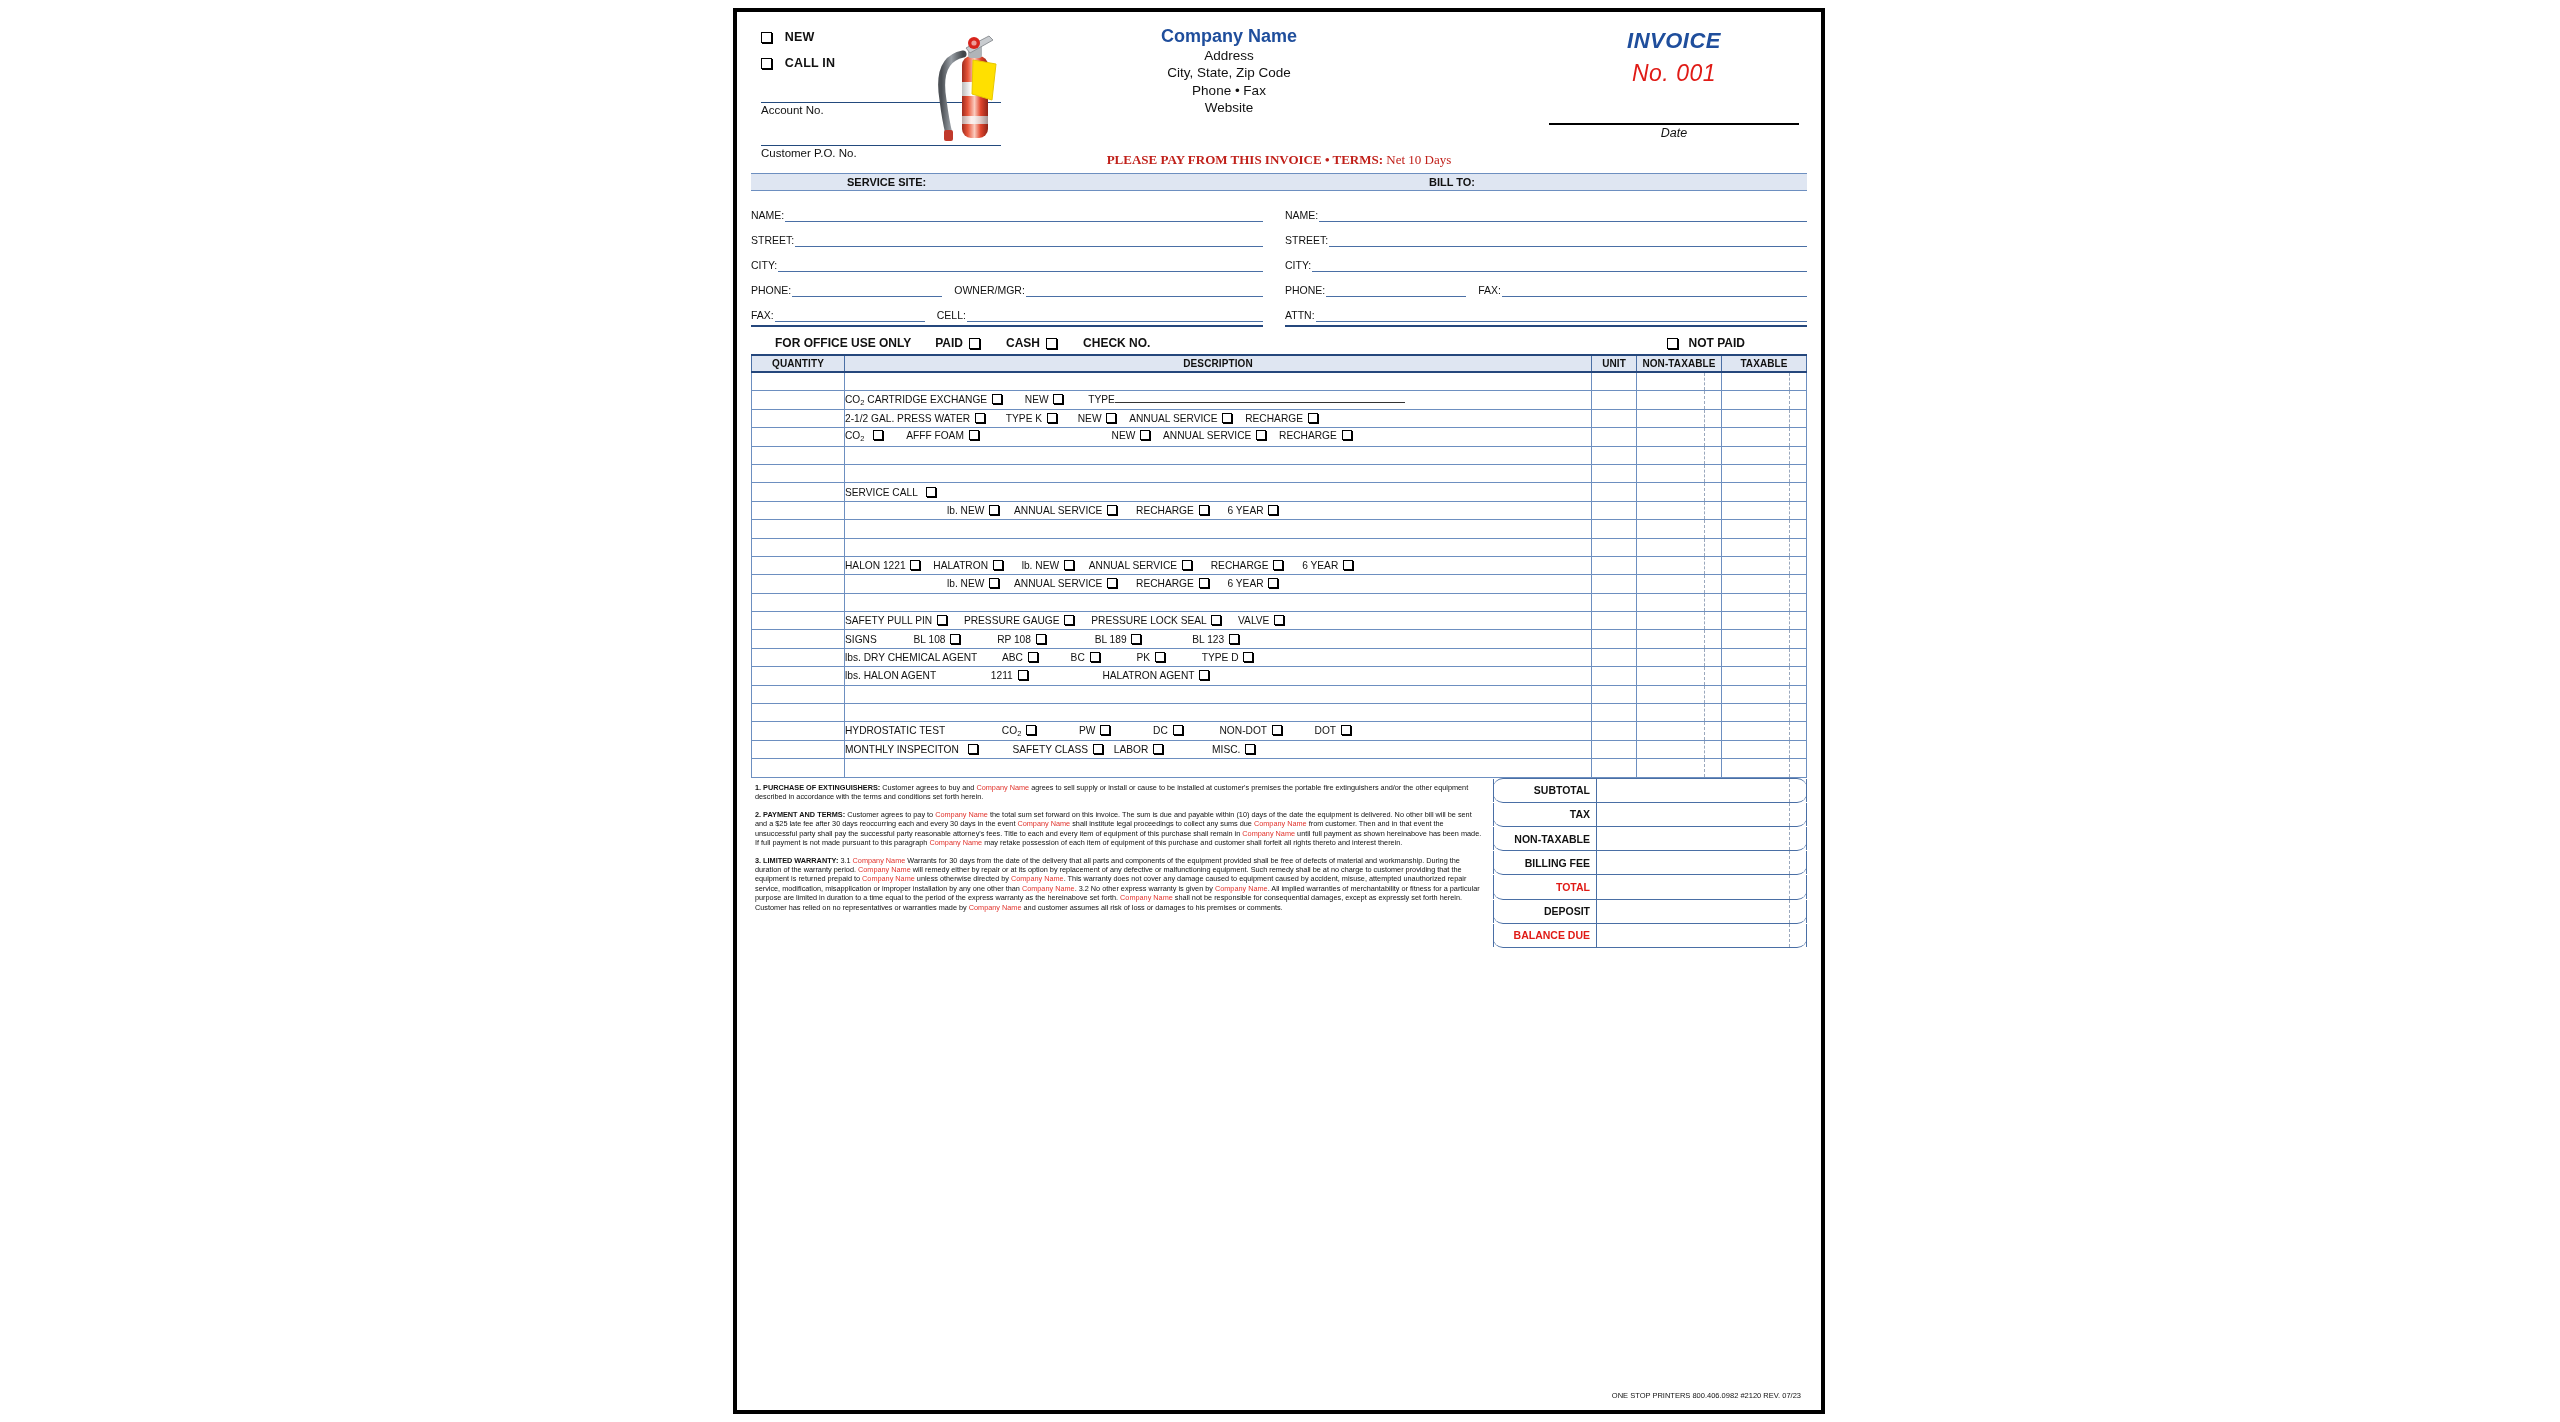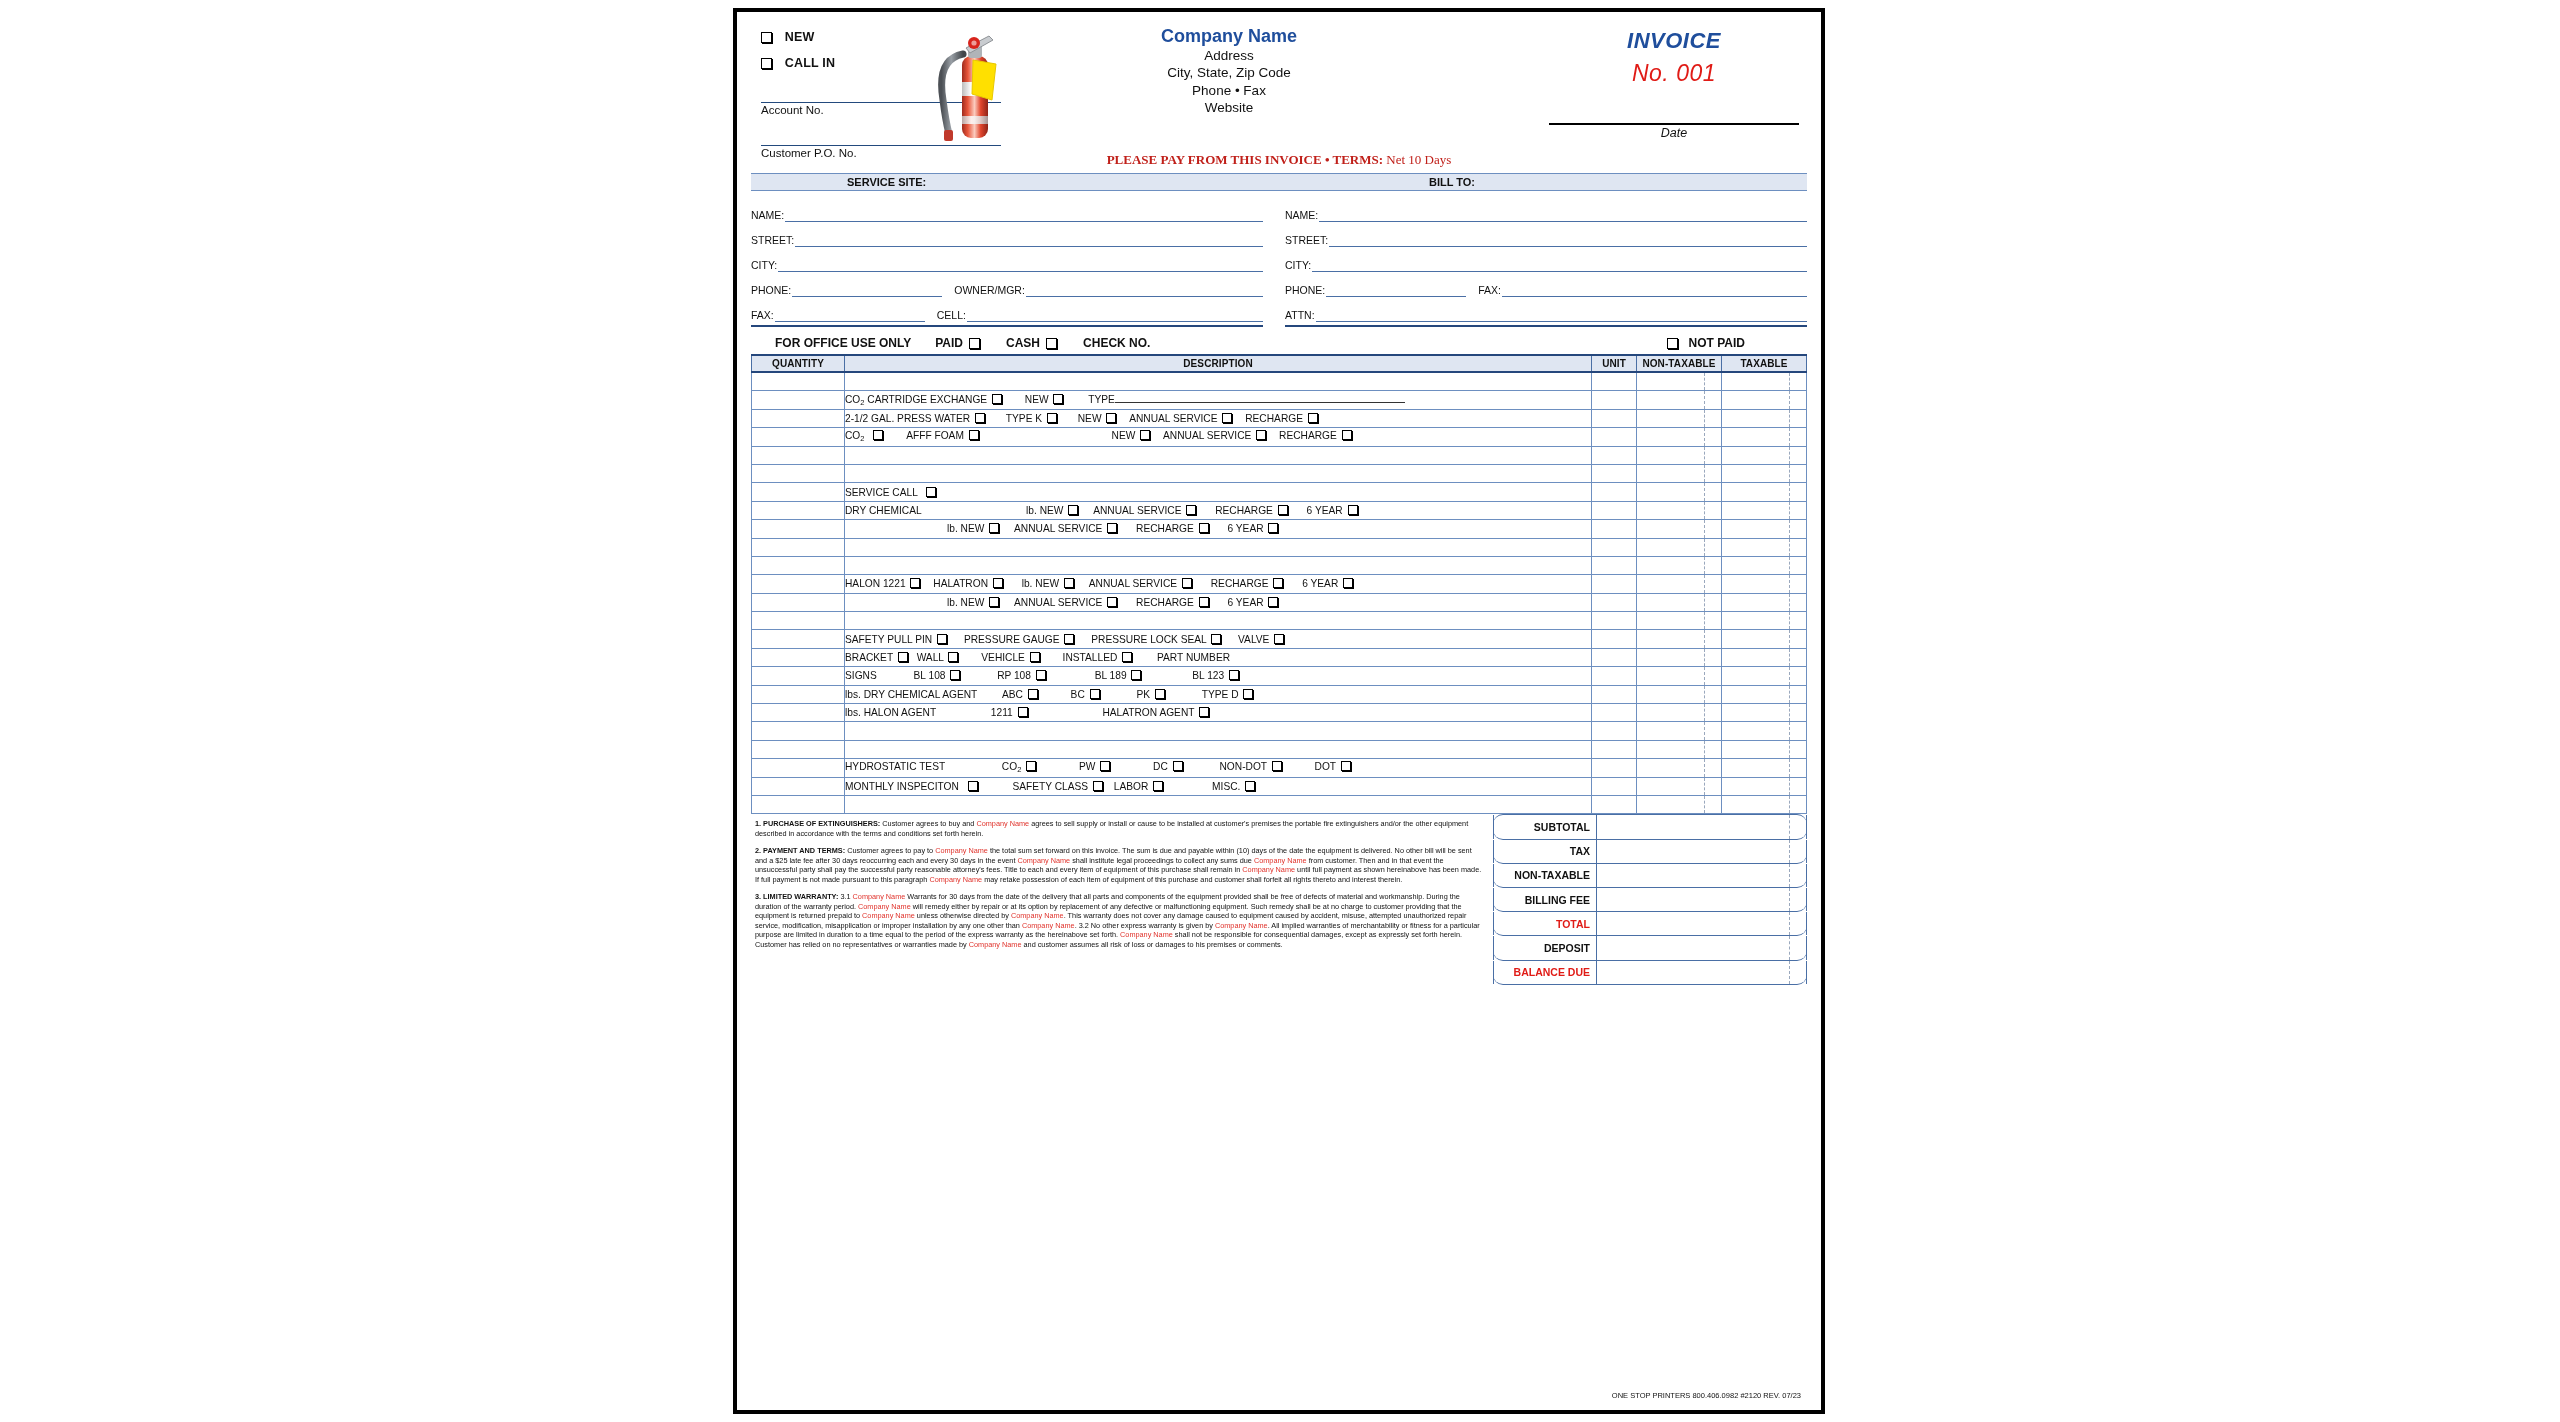--- a/index.html
+++ b/index.html
@@ -354,37 +354,20 @@
             <td class="qty"></td>
             <td class="desc">
               <span>SERVICE CALL</span>
               <span class="d-chk" style="margin-left:6px"></span>
             </td>
             <td class="unit"></td>
               <td class="nont"></td>
               <td class="tax"></td>
           </tr>
 
-          <tr>
-            <td class="qty"></td>
-            <td class="desc">
-              <span>DRY CHEMICAL</span>
-              <span style="margin-left:102px">lb. NEW</span>
-              <span class="d-chk"></span>
-              <span style="margin-left:10px">ANNUAL SERVICE</span>
-              <span class="d-chk"></span>
-              <span style="margin-left:14px">RECHARGE</span>
-              <span class="d-chk"></span>
-              <span style="margin-left:14px">6 YEAR</span>
-              <span class="d-chk"></span>
-            </td>
-            <td class="unit"></td>
-              <td class="nont"></td>
-              <td class="tax"></td>
-          </tr>
 
           <tr>
             <td class="qty"></td>
             <td class="desc pad-a">
               <span style="margin-left:102px">lb. NEW</span>
               <span class="d-chk"></span>
               <span style="margin-left:10px">ANNUAL SERVICE</span>
               <span class="d-chk"></span>
               <span style="margin-left:14px">RECHARGE</span>
               <span class="d-chk"></span>
@@ -467,37 +450,20 @@
               <span style="margin-left:12px">PRESSURE LOCK SEAL</span>
               <span class="d-chk"></span>
               <span style="margin-left:12px">VALVE</span>
               <span class="d-chk"></span>
             </td>
             <td class="unit"></td>
               <td class="nont"></td>
               <td class="tax"></td>
           </tr>
 
-          <tr>
-            <td class="qty"></td>
-            <td class="desc">
-              <span>BRACKET</span>
-              <span class="d-chk"></span>
-              <span style="margin-left:4px">WALL</span>
-              <span class="d-chk"></span>
-              <span style="margin-left:18px">VEHICLE</span>
-              <span class="d-chk"></span>
-              <span style="margin-left:18px">INSTALLED</span>
-              <span class="d-chk"></span>
-              <span style="margin-left:20px">PART NUMBER</span>
-            </td>
-            <td class="unit"></td>
-              <td class="nont"></td>
-              <td class="tax"></td>
-          </tr>
 
           <tr>
             <td class="qty"></td>
             <td class="desc">
               <span>SIGNS</span>
               <span style="margin-left:34px">BL 108</span>
               <span class="d-chk"></span>
               <span style="margin-left:32px">RP 108</span>
               <span class="d-chk"></span>
               <span style="margin-left:44px">BL 189</span>

